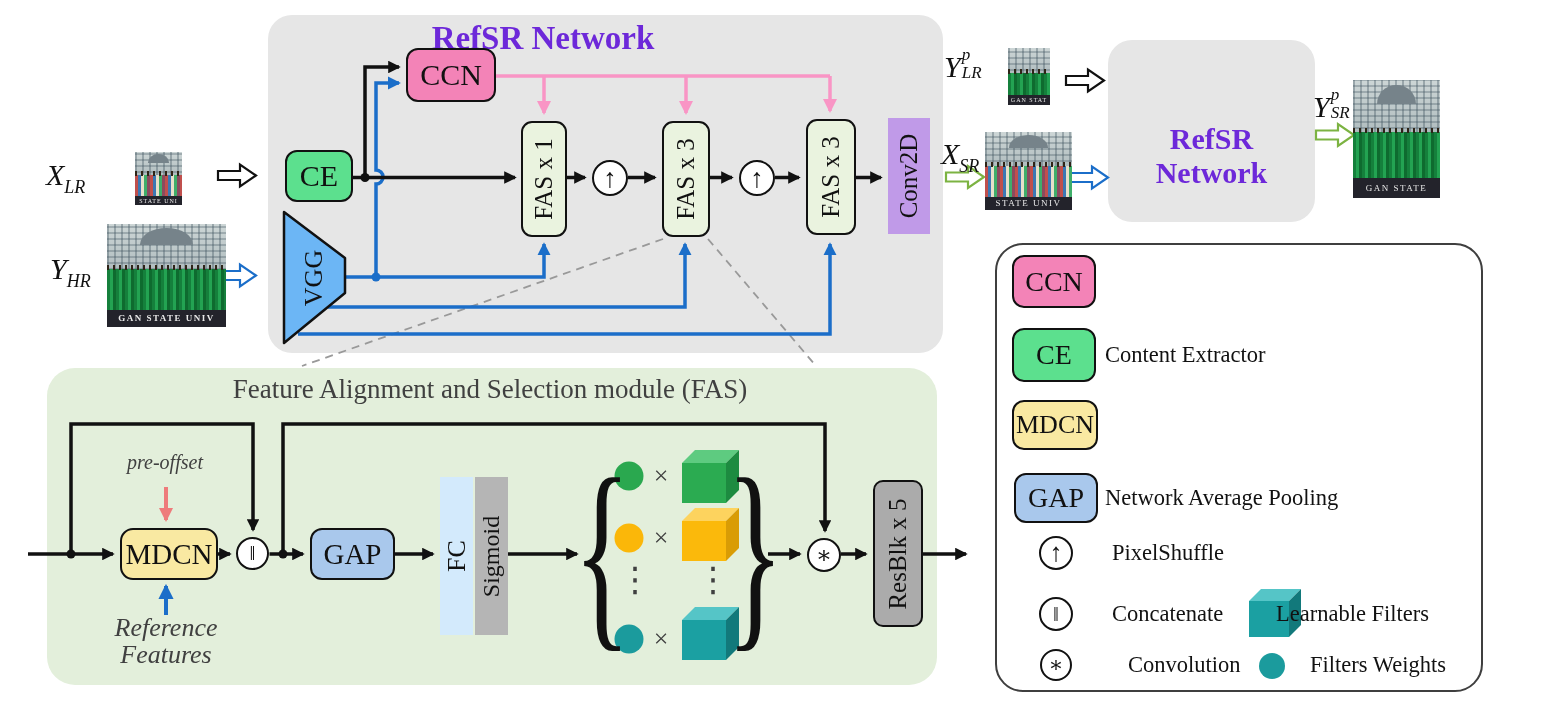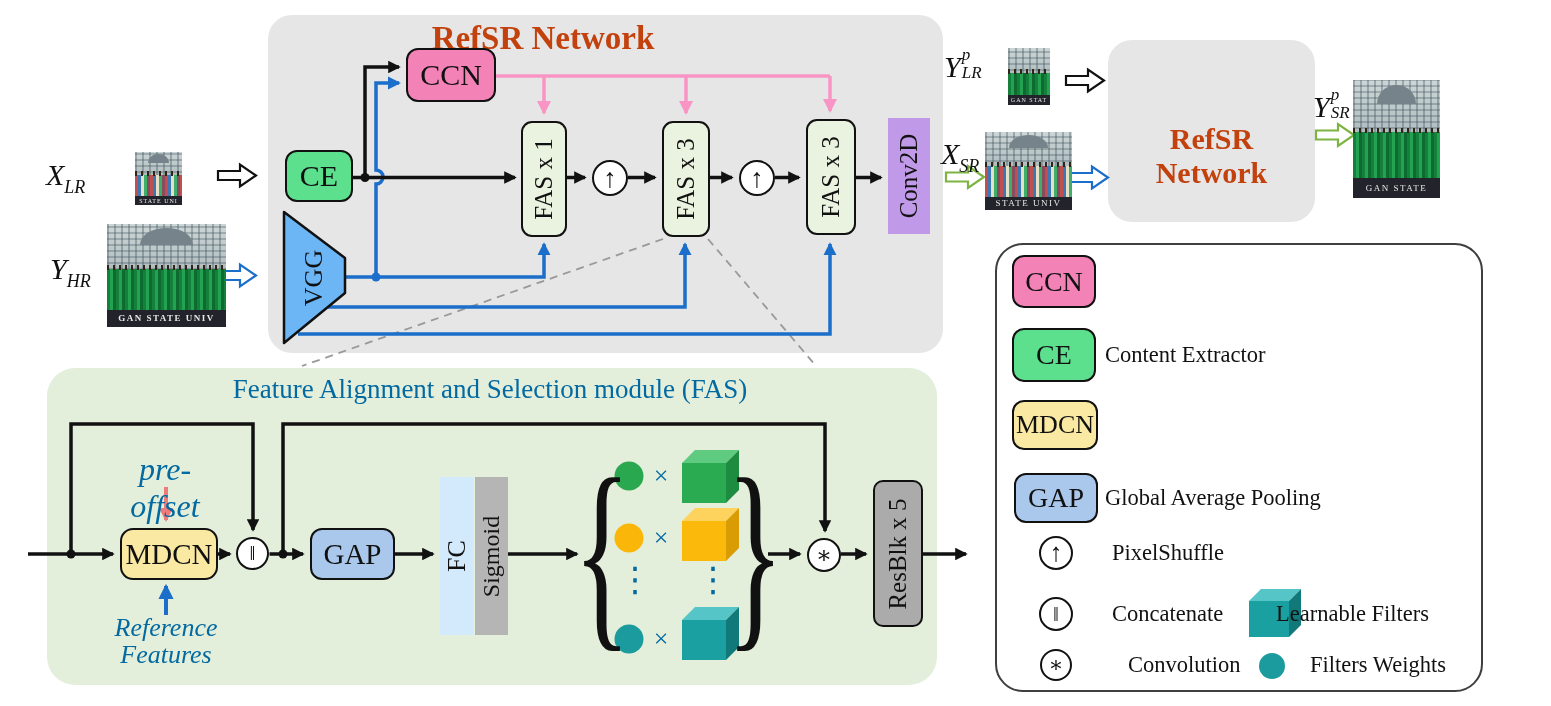--- a/index.html
+++ b/index.html
@@ -6,28 +6,28 @@
   #stage{position:relative;width:1551px;height:706px;background:#ffffff;
          font-family:"Liberation Serif","DejaVu Serif",serif;overflow:hidden;}
   .abs{position:absolute;}
   .panel{position:absolute;background:#e6e6e6;border-radius:24px;}
   .module{position:absolute;background:#e3efdb;border-radius:28px;}
   .legendbox{position:absolute;background:#ffffff;border:2.5px solid #3f3f3f;border-radius:28px;}
   .blk{position:absolute;display:flex;align-items:center;justify-content:center;
        border:2.5px solid #111;box-sizing:border-box;color:#111;}
   .noborder{border:none;}
   .rot span{transform:rotate(-90deg);white-space:nowrap;display:block;}
-  .title-red{position:absolute;color:#c2410c;font-weight:bold;text-align:center;}
+  .title-red{position:absolute;color:#6d28d9;font-weight:bold;text-align:center;}
   .circ{position:absolute;background:#fff;border:2.5px solid #111;border-radius:50%;
         box-sizing:border-box;display:flex;align-items:center;justify-content:center;color:#111;}
   .mlabel{position:absolute;font-style:italic;color:#111;font-size:30px;display:flex;align-items:flex-start;}
   .mlabel .sub{font-size:18px;align-self:flex-end;transform:translateY(6px);}
   .mlabel .stack{display:inline-flex;flex-direction:column;font-size:17px;line-height:1.05;
                  margin-left:1px;transform:translateY(-4px);}
-  .caption{position:absolute;color:#0369a1;text-align:center;}
+  .caption{position:absolute;color:#404040;text-align:center;}
   .ital{font-style:italic;}
   .legend-desc{position:absolute;font-size:22.5px;color:#111;white-space:nowrap;display:flex;align-items:center;}
   .brace{position:absolute;display:flex;align-items:center;justify-content:center;
          font-size:120px;font-weight:normal;color:#111;transform:scaleY(1.75);}
   .thumb{position:absolute;overflow:hidden;background:
            linear-gradient(180deg,#cdd6d6 0%,#b3bfc1 40%,#9aa7aa 62%,#8d999c 100%);}
   .thumb .t-grid{position:absolute;left:0;right:0;top:0;height:62%;
       background:repeating-linear-gradient(90deg,rgba(60,80,92,.35) 0 2px,rgba(255,255,255,0) 2px 7px),
                  repeating-linear-gradient(0deg,rgba(60,80,92,.30) 0 2px,rgba(255,255,255,0) 2px 6px);}
   .thumb .t-dome{position:absolute;top:4%;left:28%;width:44%;height:16%;background:#76838a;
@@ -247,21 +247,21 @@
   </div>
   <div class="thumb" style="left:1353px;top:80px;width:87px;height:118px;">
     <div class="t-grid"></div>
     <div class="t-dome"></div>
     <div class="t-people"></div>
     <div class="t-band">GAN STATE</div>
   </div>
 
   <div class="caption" style="left:150px;top:374px;width:680px;font-size:27px;">Feature Alignment and Selection module (FAS)</div>
 
-  <div class="caption ital" style="left:106px;top:451px;width:118px;font-size:32px;">pre-offset</div>
+  <div class="caption ital" style="left:106px;top:451px;width:118px;font-size:20px;">pre-offset</div>
 
   <div class="blk" style="left:120px;top:528px;width:98px;height:52px;background:#f9e9a2;border-radius:13px;font-size:29px;">MDCN</div>
 
   <div class="caption ital" style="left:98px;top:614px;width:136px;font-size:26px;line-height:1.05;">
     <span>Reference</span><br>
     <span>Features</span>
   </div>
 
   <div class="circ" style="left:236px;top:537px;width:33px;height:33px;font-size:21px;">‖</div>
 
@@ -291,21 +291,21 @@
     </div>
 
   <div class="blk" style="left:1012px;top:255px;width:84px;height:53px;background:#f383b7;border-radius:12px;font-size:28px;">CCN</div>
 
   <div class="blk" style="left:1012px;top:328px;width:84px;height:54px;background:#5ce08e;border-radius:12px;font-size:28px;">CE</div>
   <div class="legend-desc" style="left:1105px;top:328px;height:54px;">Content Extractor</div>
 
   <div class="blk" style="left:1012px;top:400px;width:86px;height:50px;background:#f9e9a2;border-radius:12px;font-size:26px;">MDCN</div>
 
   <div class="blk" style="left:1014px;top:473px;width:84px;height:50px;background:#a9c8ec;border-radius:12px;font-size:28px;">GAP</div>
-  <div class="legend-desc" style="left:1105px;top:473px;height:50px;">Global Average Pooling</div>
+  <div class="legend-desc" style="left:1105px;top:473px;height:50px;">Network Average Pooling</div>
 
   <div class="circ" style="left:1039px;top:536px;width:34px;height:34px;font-size:26px;font-weight:bold;">↑</div>
   <div class="legend-desc" style="left:1112px;top:536px;height:34px;">PixelShuffle</div>
 
   <div class="circ" style="left:1039px;top:597px;width:34px;height:34px;font-size:21px;">‖</div>
   <div class="legend-desc" style="left:1112px;top:597px;height:34px;">Concatenate</div>
   <div class="legend-desc" style="left:1276px;top:597px;height:34px;">Learnable Filters</div>
 
   <div class="circ" style="left:1040px;top:649px;width:32px;height:32px;font-size:22px;">∗</div>
   <div class="legend-desc" style="left:1112px;top:649px;height:32px;margin-left:16px;">Convolution</div>

